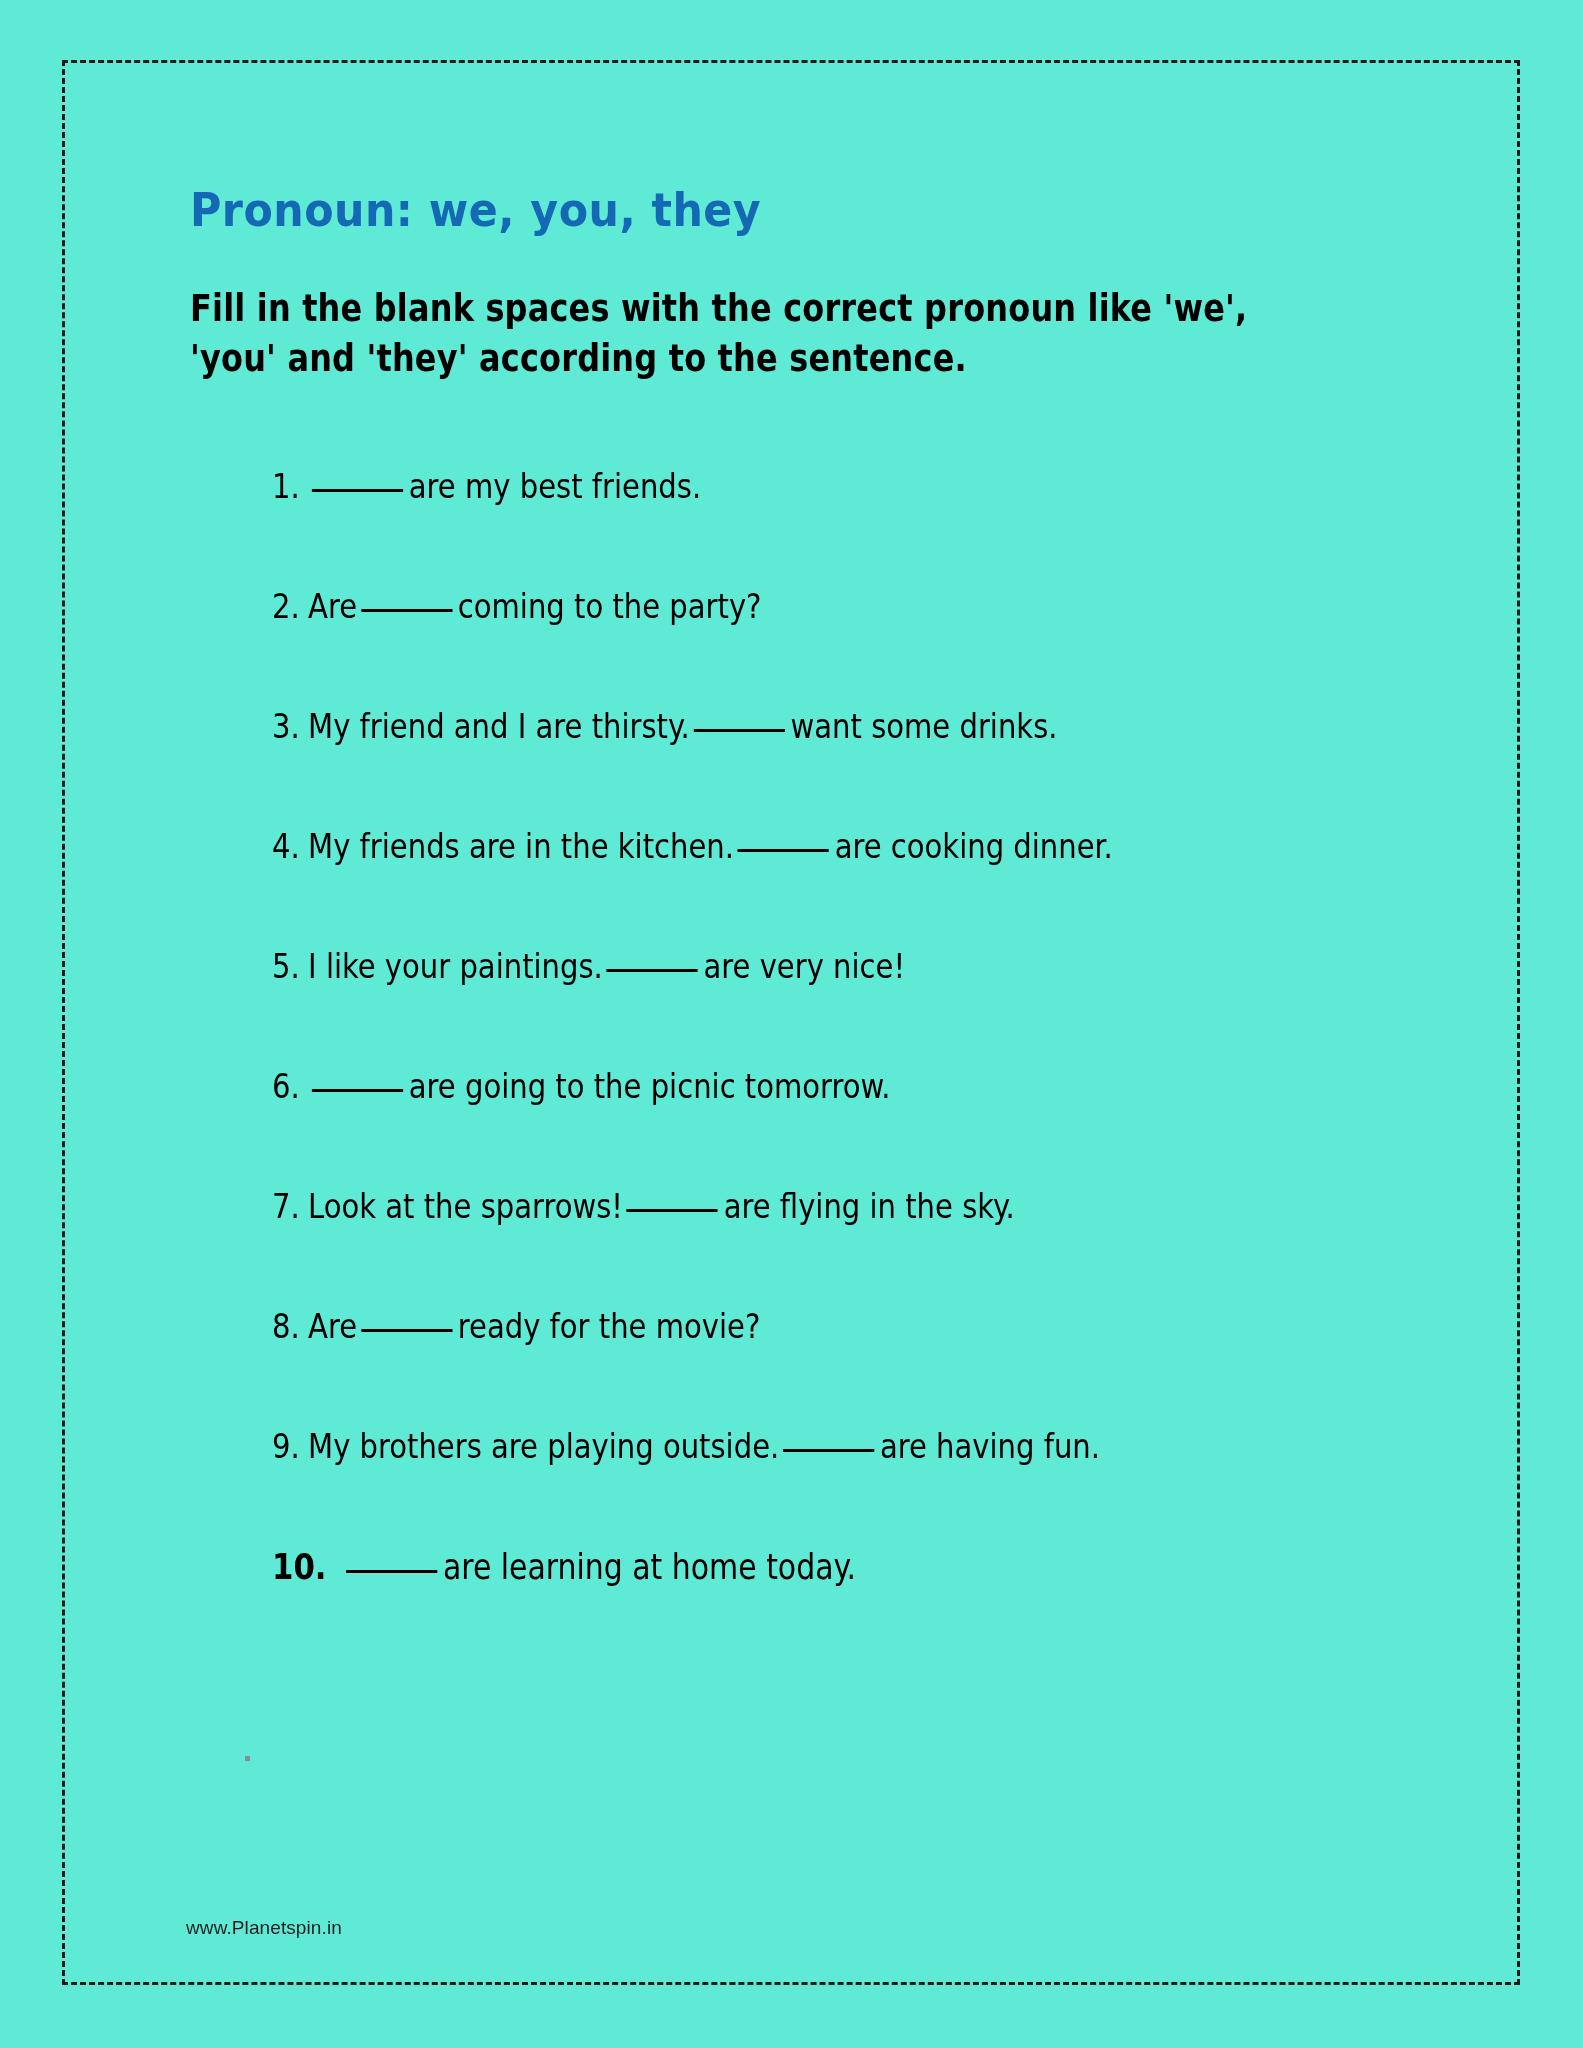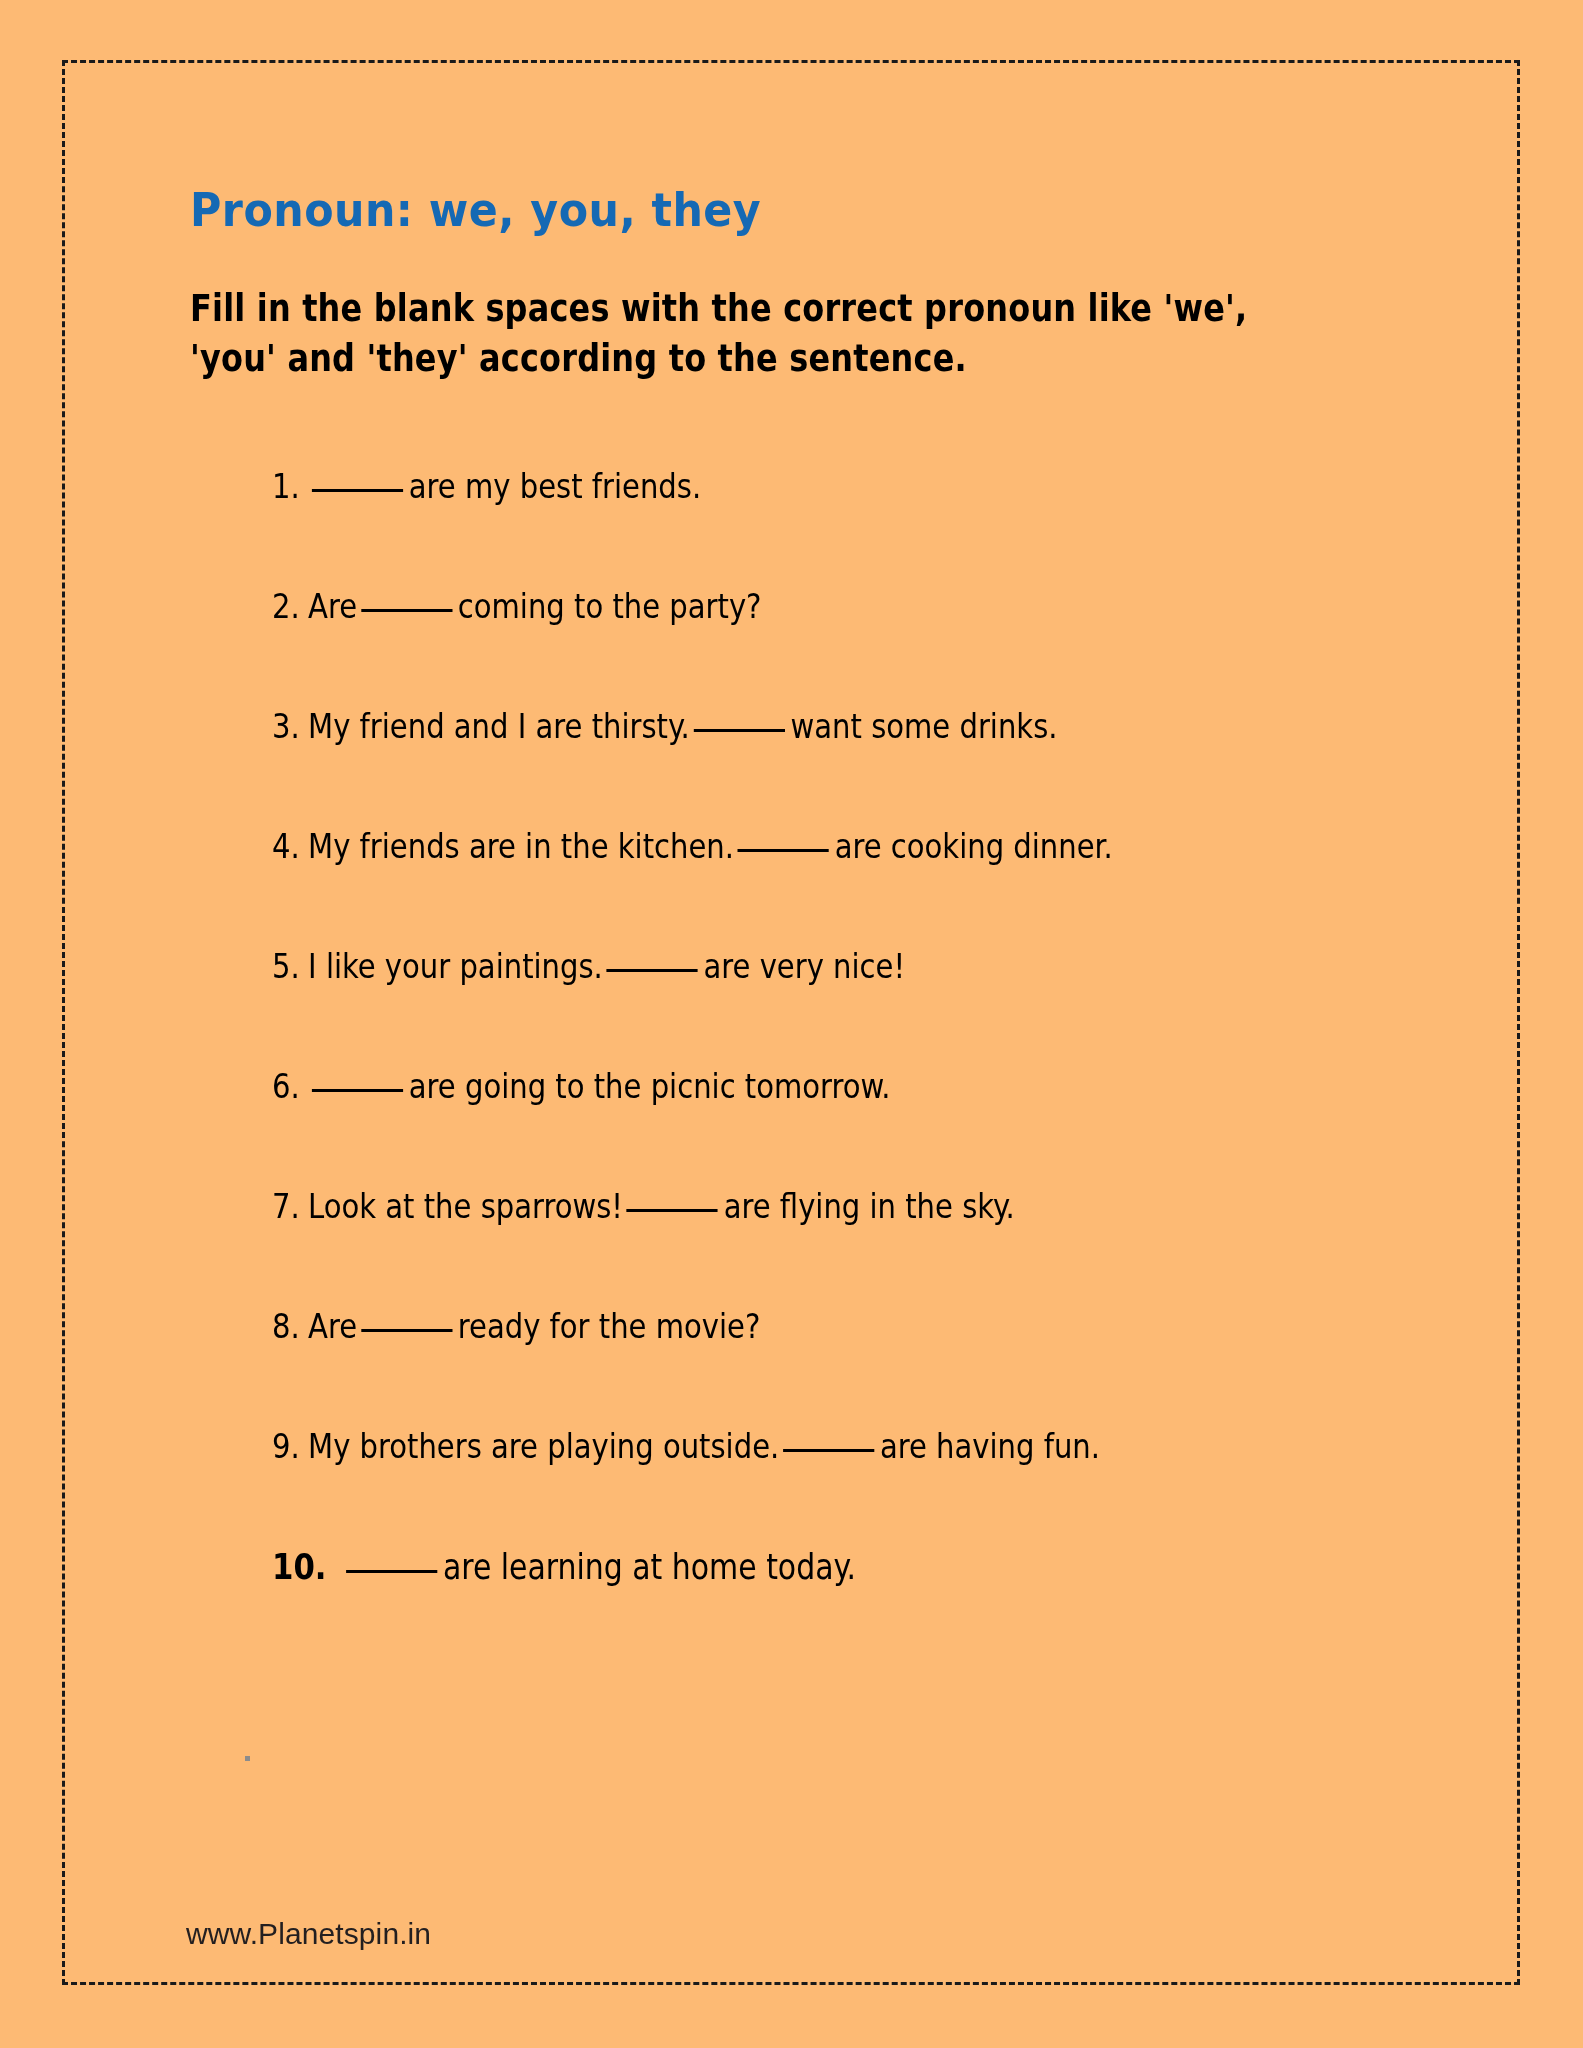--- a/index.html
+++ b/index.html
@@ -11,21 +11,21 @@
     width: 1583px;
     height: 2048px;
     font-family: "Liberation Sans", sans-serif;
     -webkit-font-smoothing: antialiased;
   }
 
   #page {
     position: relative;
     width: 1583px;
     height: 2048px;
-    background: #fdba74;
+    background: #5eead4;
     overflow: hidden;
   }
 
   
   #sheet-frame {
     position: absolute;
     left: 62px;
     top: 60px;
     width: 1458px;
     height: 1925px;
@@ -119,21 +119,21 @@
     height: 5px;
     background: #8c8c8c;
   }
 
   
   #footer {
     position: absolute;
     left: 186px;
     top: 1917px;
     font-family: "Liberation Sans", sans-serif;
-    font-size: 30px;
+    font-size: 19px;
     color: #231f20;
     letter-spacing: 0.1px;
   }
 </style>
 </head>
 <body>
 
 <div id="page">
 
   <div id="sheet-frame"></div>

